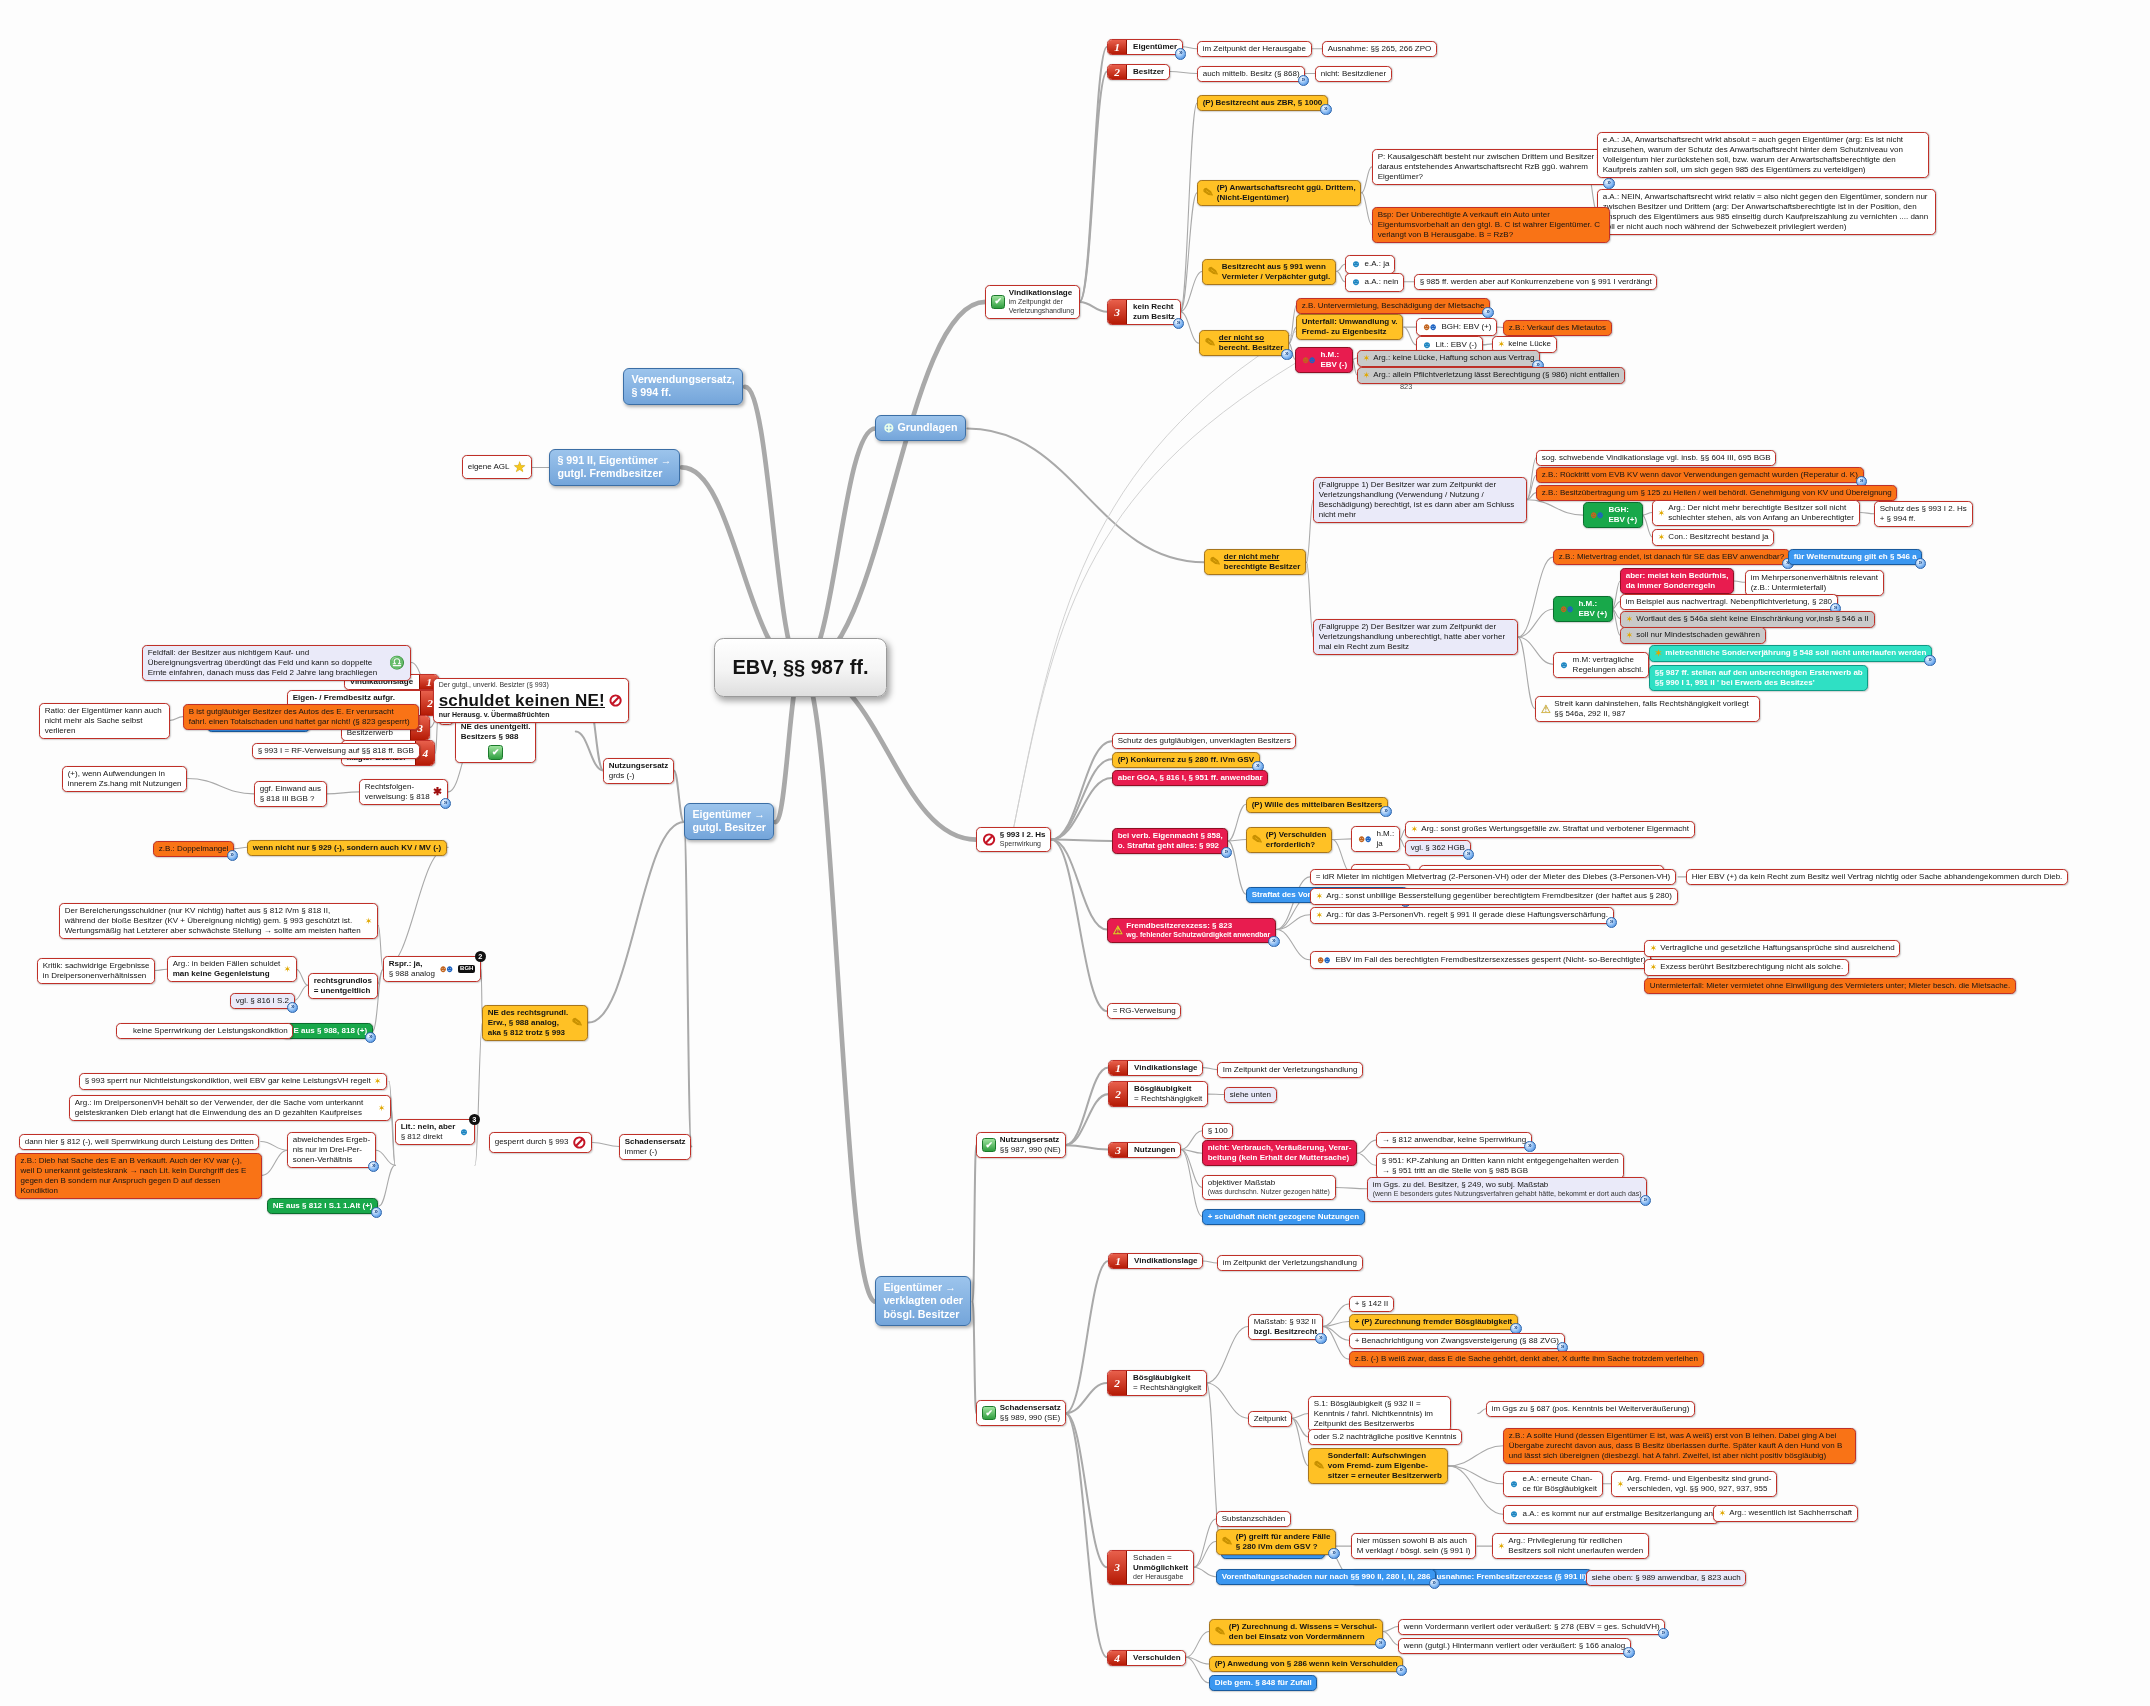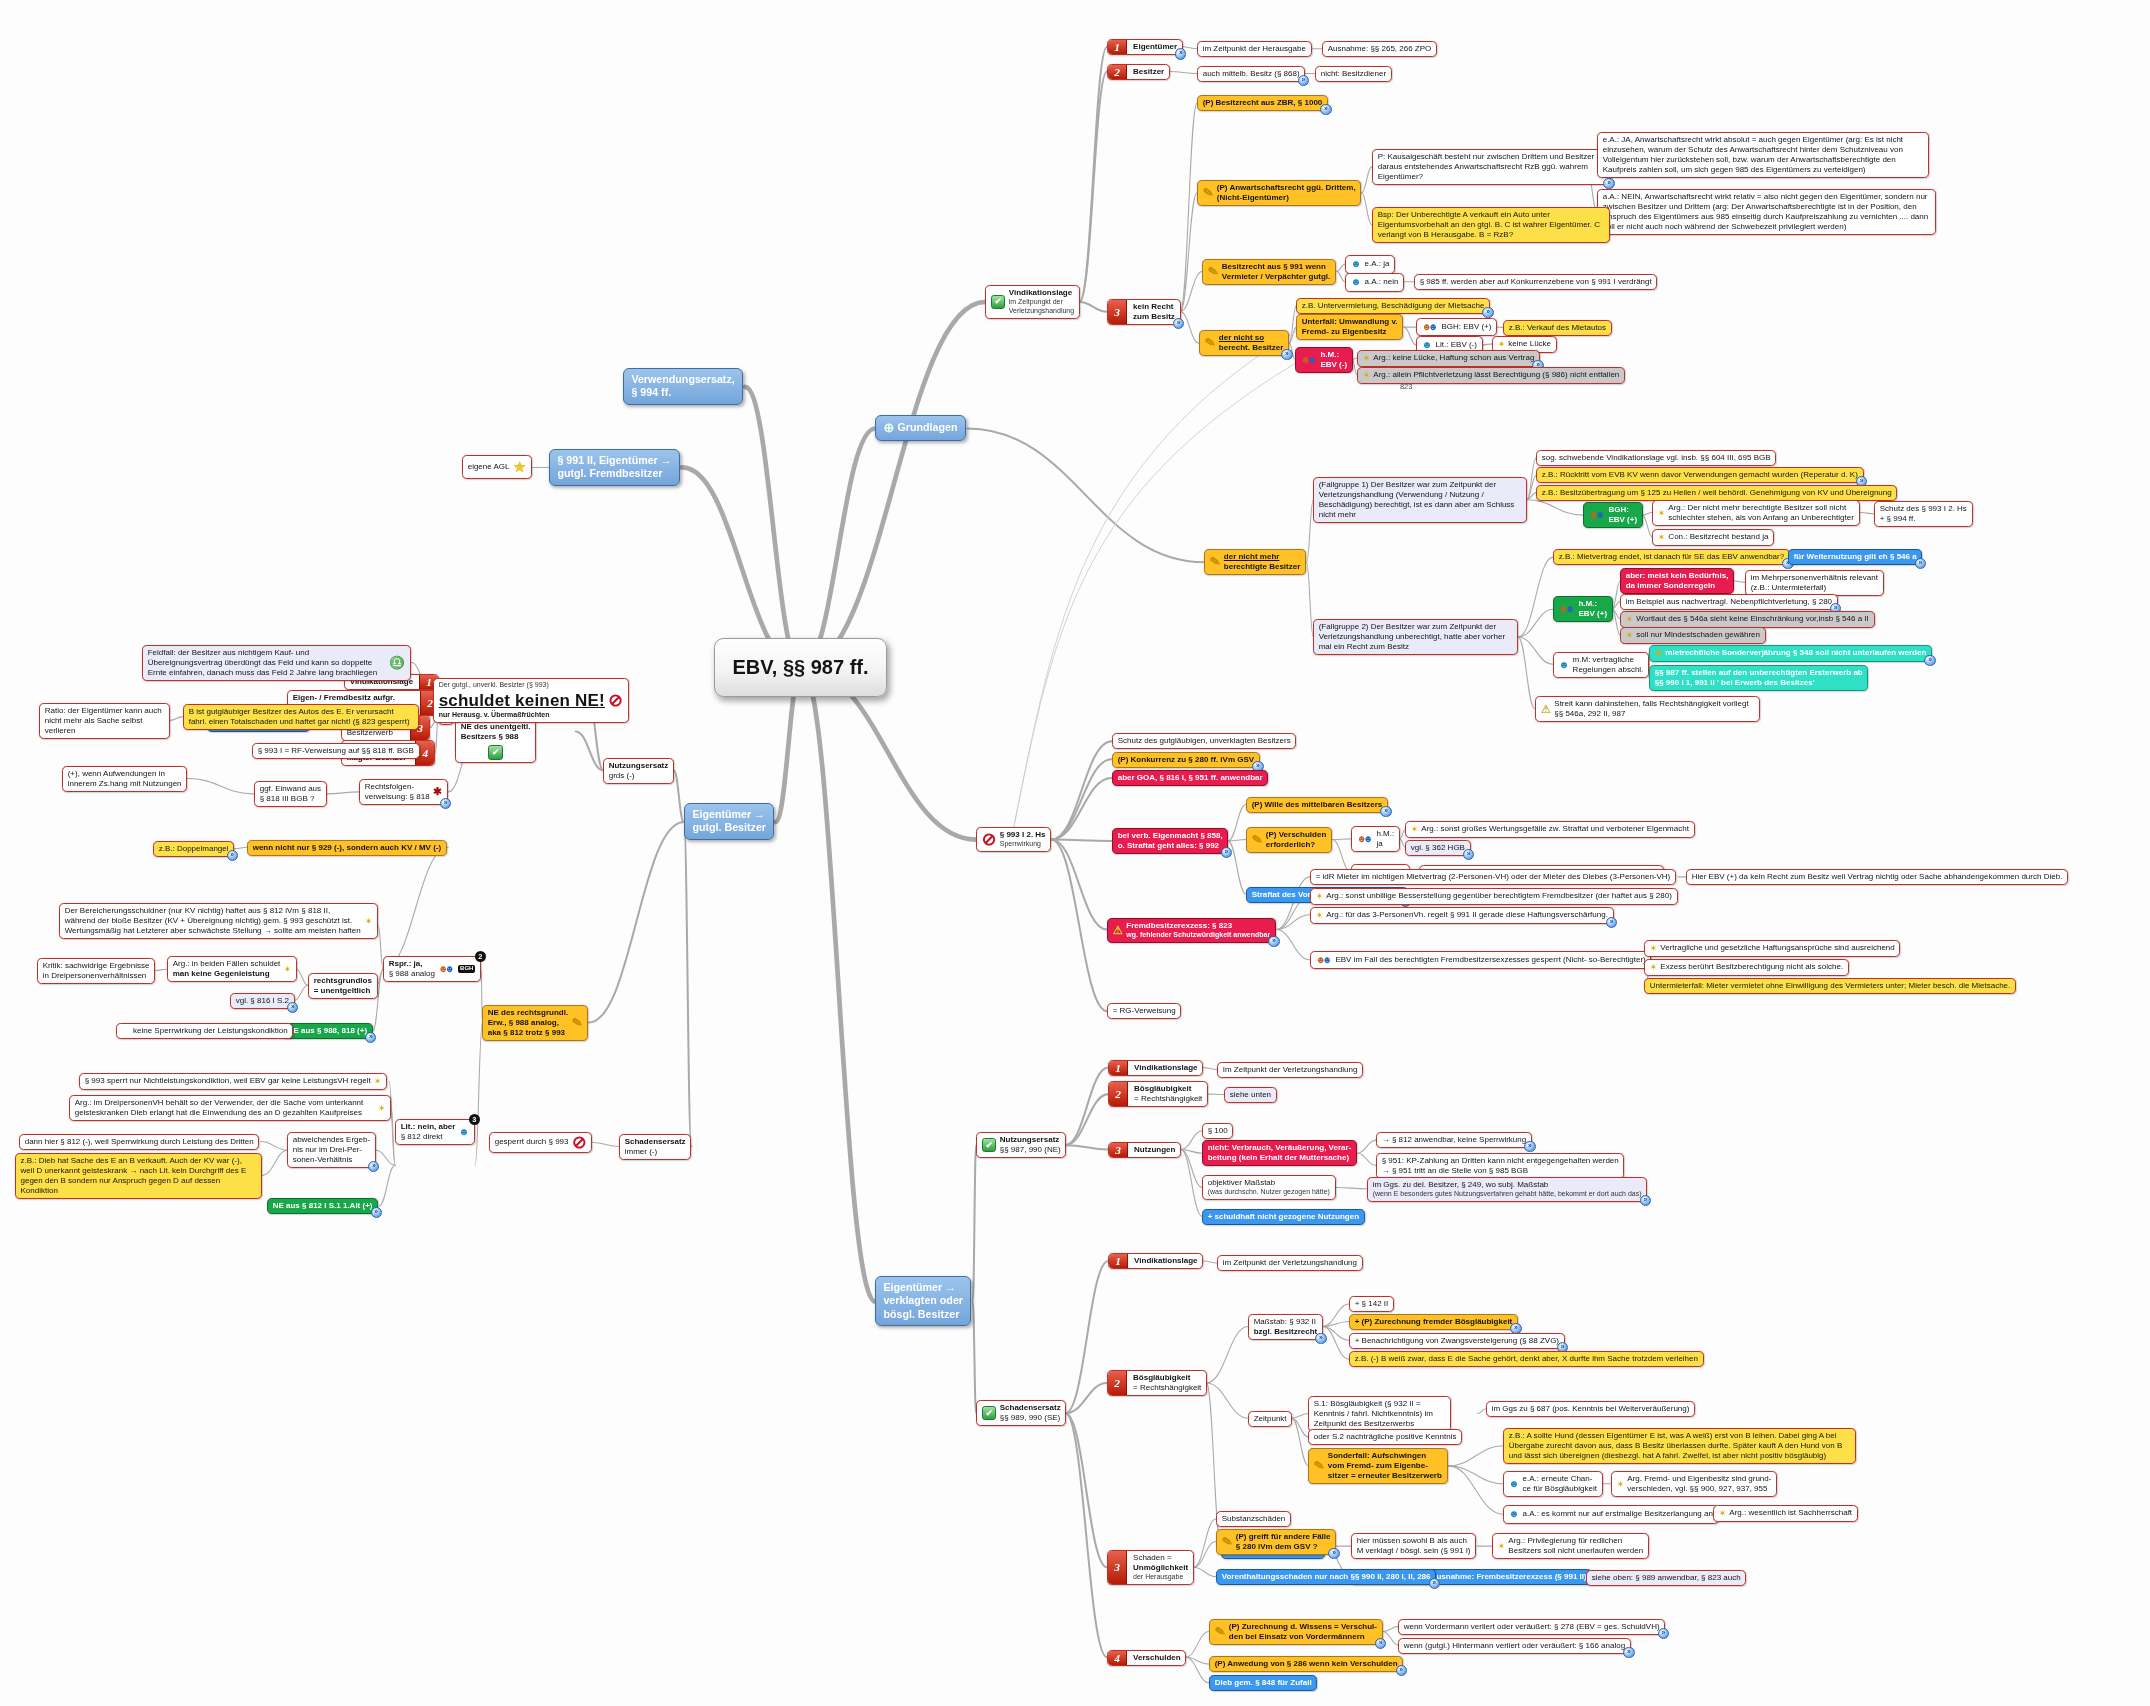--- a/index.html
+++ b/index.html
@@ -9,21 +9,21 @@
         background:#fff;border:1.1px solid #c03028;border-radius:4.7px;padding:2px 4.7px;
         font-size:8px;line-height:1.25;color:#141414;box-shadow:0.7px 0.7px 1.3px rgba(0,0,0,.18);
         width:max-content;max-width:430px;}
   .txt{flex:1;min-width:0;}
   .ln-n{}
   .ln-b{font-weight:bold;}
   .ln-s{font-size:7px;color:#333;}
   .ln-sb{font-size:7px;font-weight:bold;}
   .ln-u{font-weight:bold;text-decoration:underline;}
   .ln-bigu{font-size:17px;font-weight:bold;text-decoration:underline;letter-spacing:0.2px;}
-  .yellow{background:#fde047;}
+  .yellow{background:#f97316;}
   .orange{background:#ffc125;border-color:#a8761c;font-weight:bold;}
   .red{background:#e81c4f;border-color:#8f0f23;color:#fff;font-weight:bold;}
   .blue{background:#3b97f0;border-color:#185a9e;color:#fff;font-weight:bold;}
   .green{background:#18a84a;border-color:#0a6e2e;color:#fff;font-weight:bold;}
   .teal{background:#2fe0c4;border-color:#0d9a85;color:#fff;font-weight:bold;}
   .gray{background:#c9c9c9;}
   .lav{background:#eaeaf9;}
   .plain{background:transparent;border:none;box-shadow:none;font-size:7.4px;color:#444;padding:0;}
   .bluetopic{background:linear-gradient(180deg,#9cc4ec,#74a5da);border:1.3px solid #3b6ea5;color:#fff;
              font-weight:bold;font-size:10.7px;border-radius:6px;padding:4px 7.4px;

